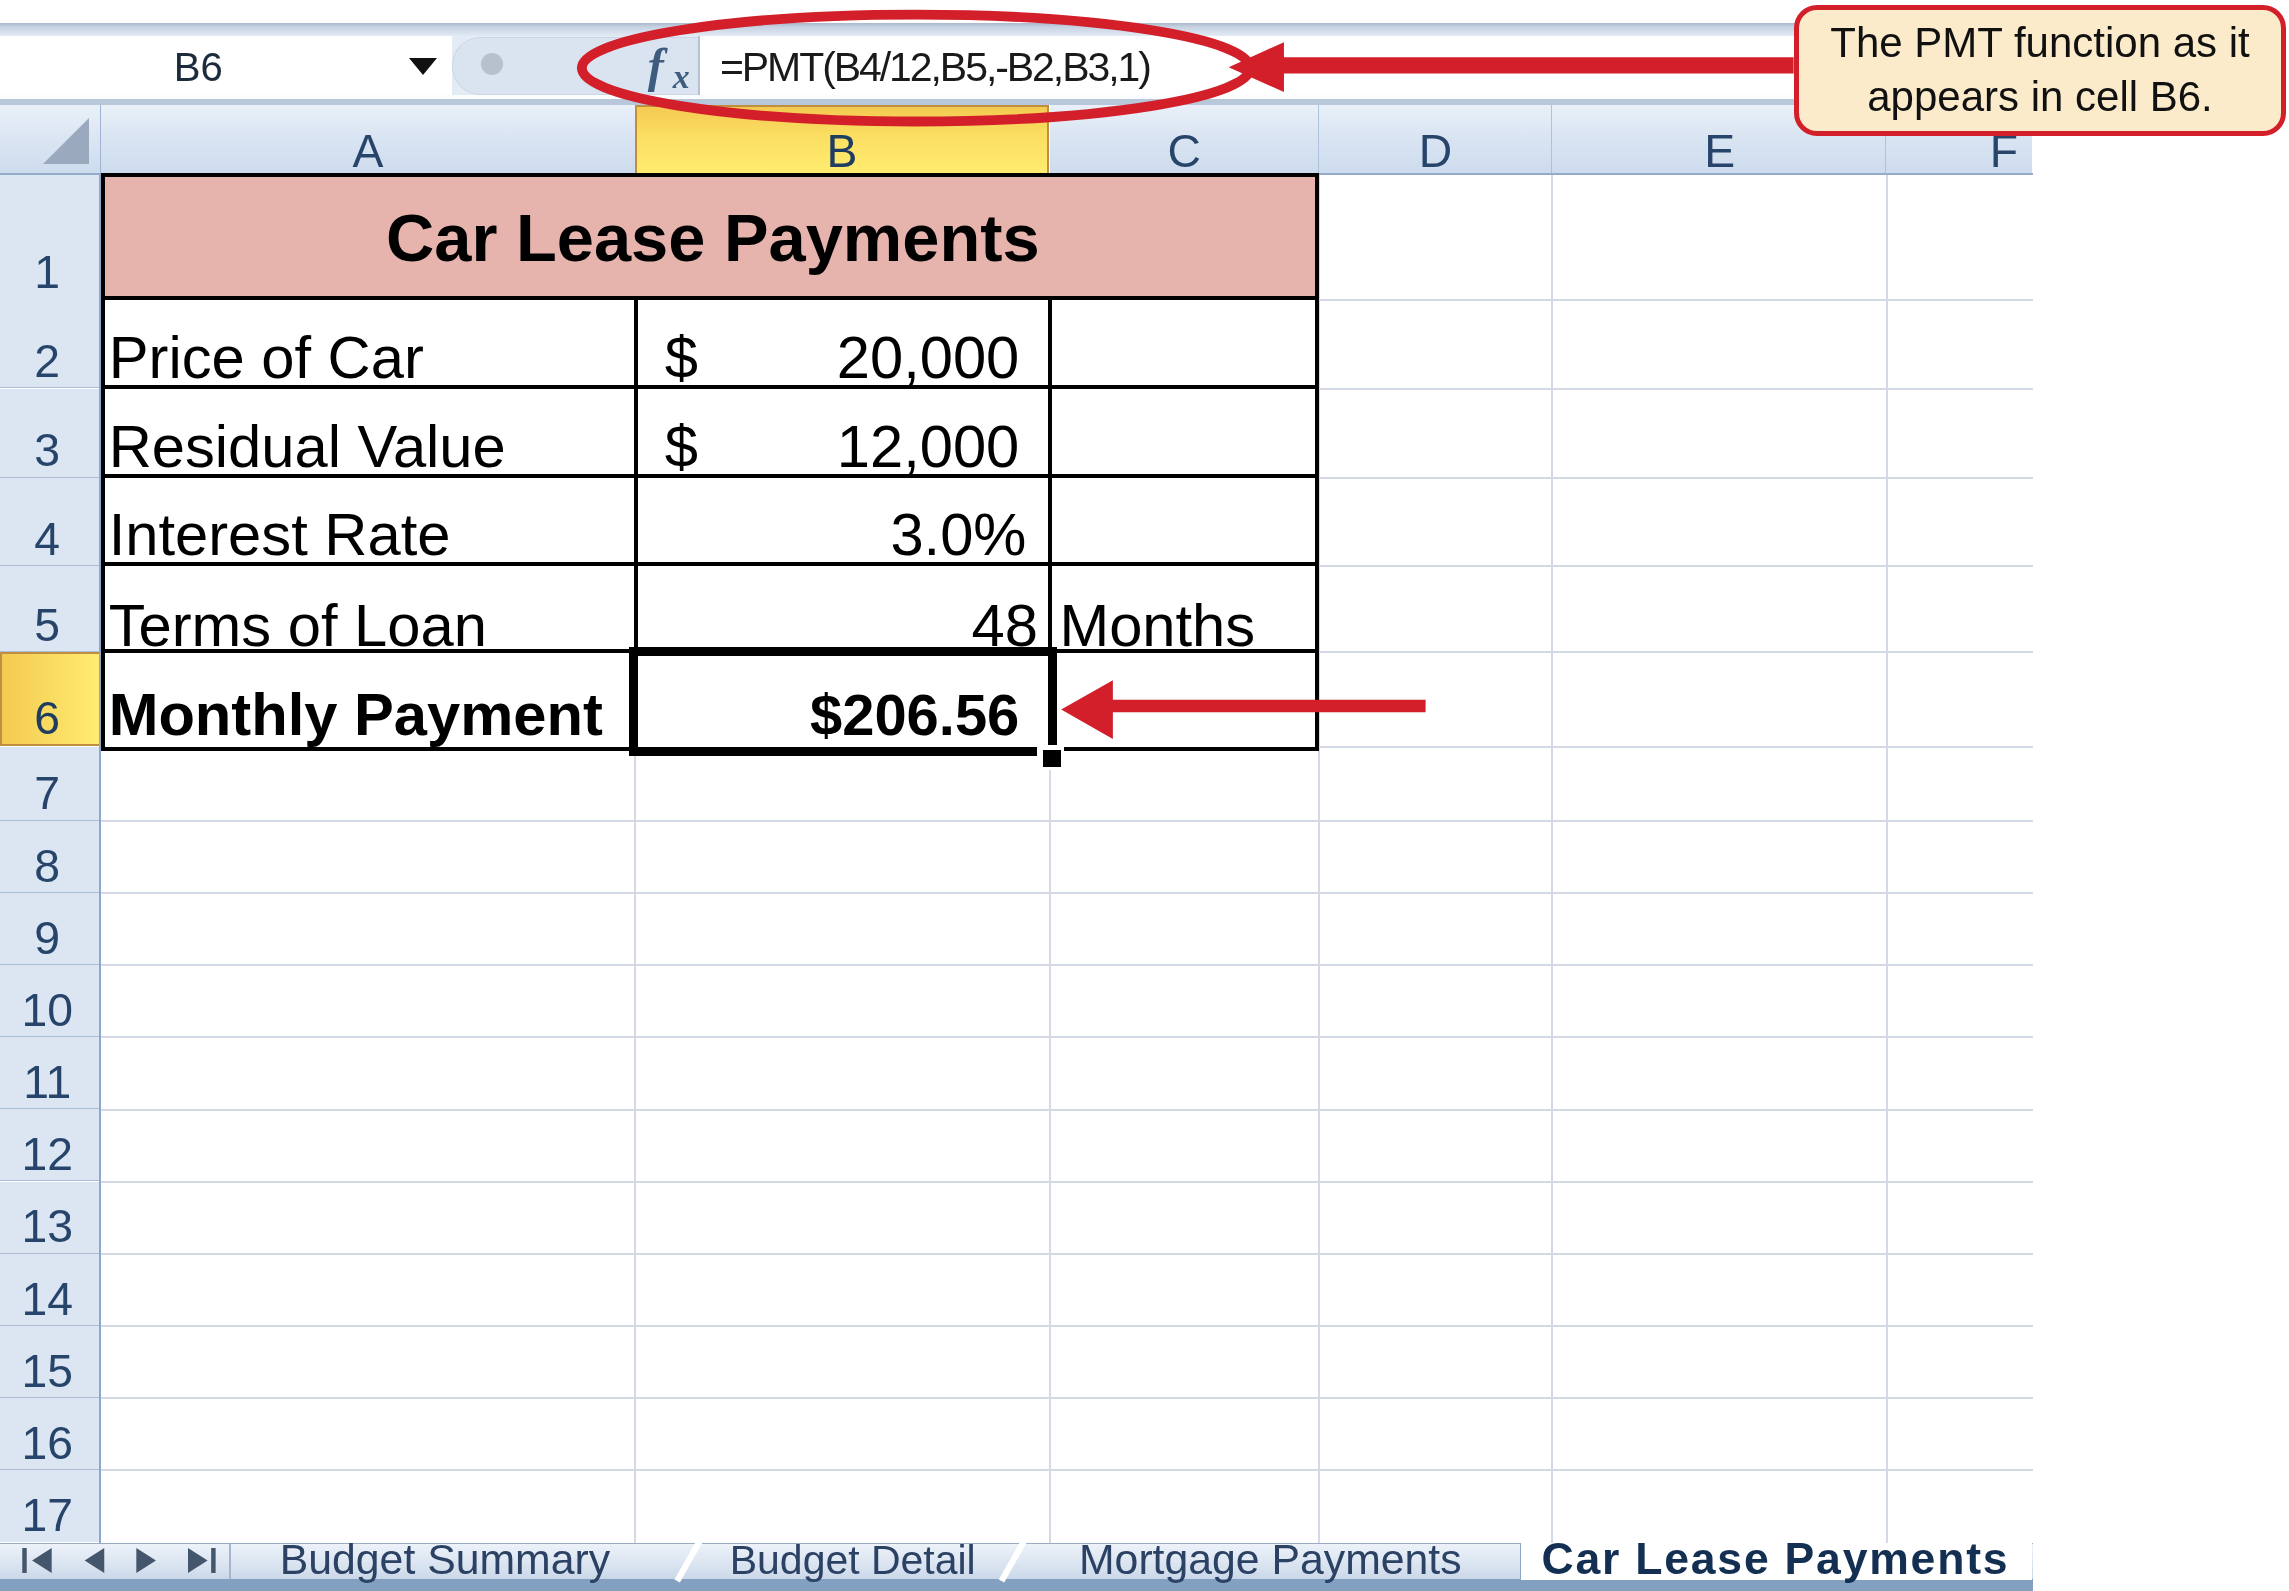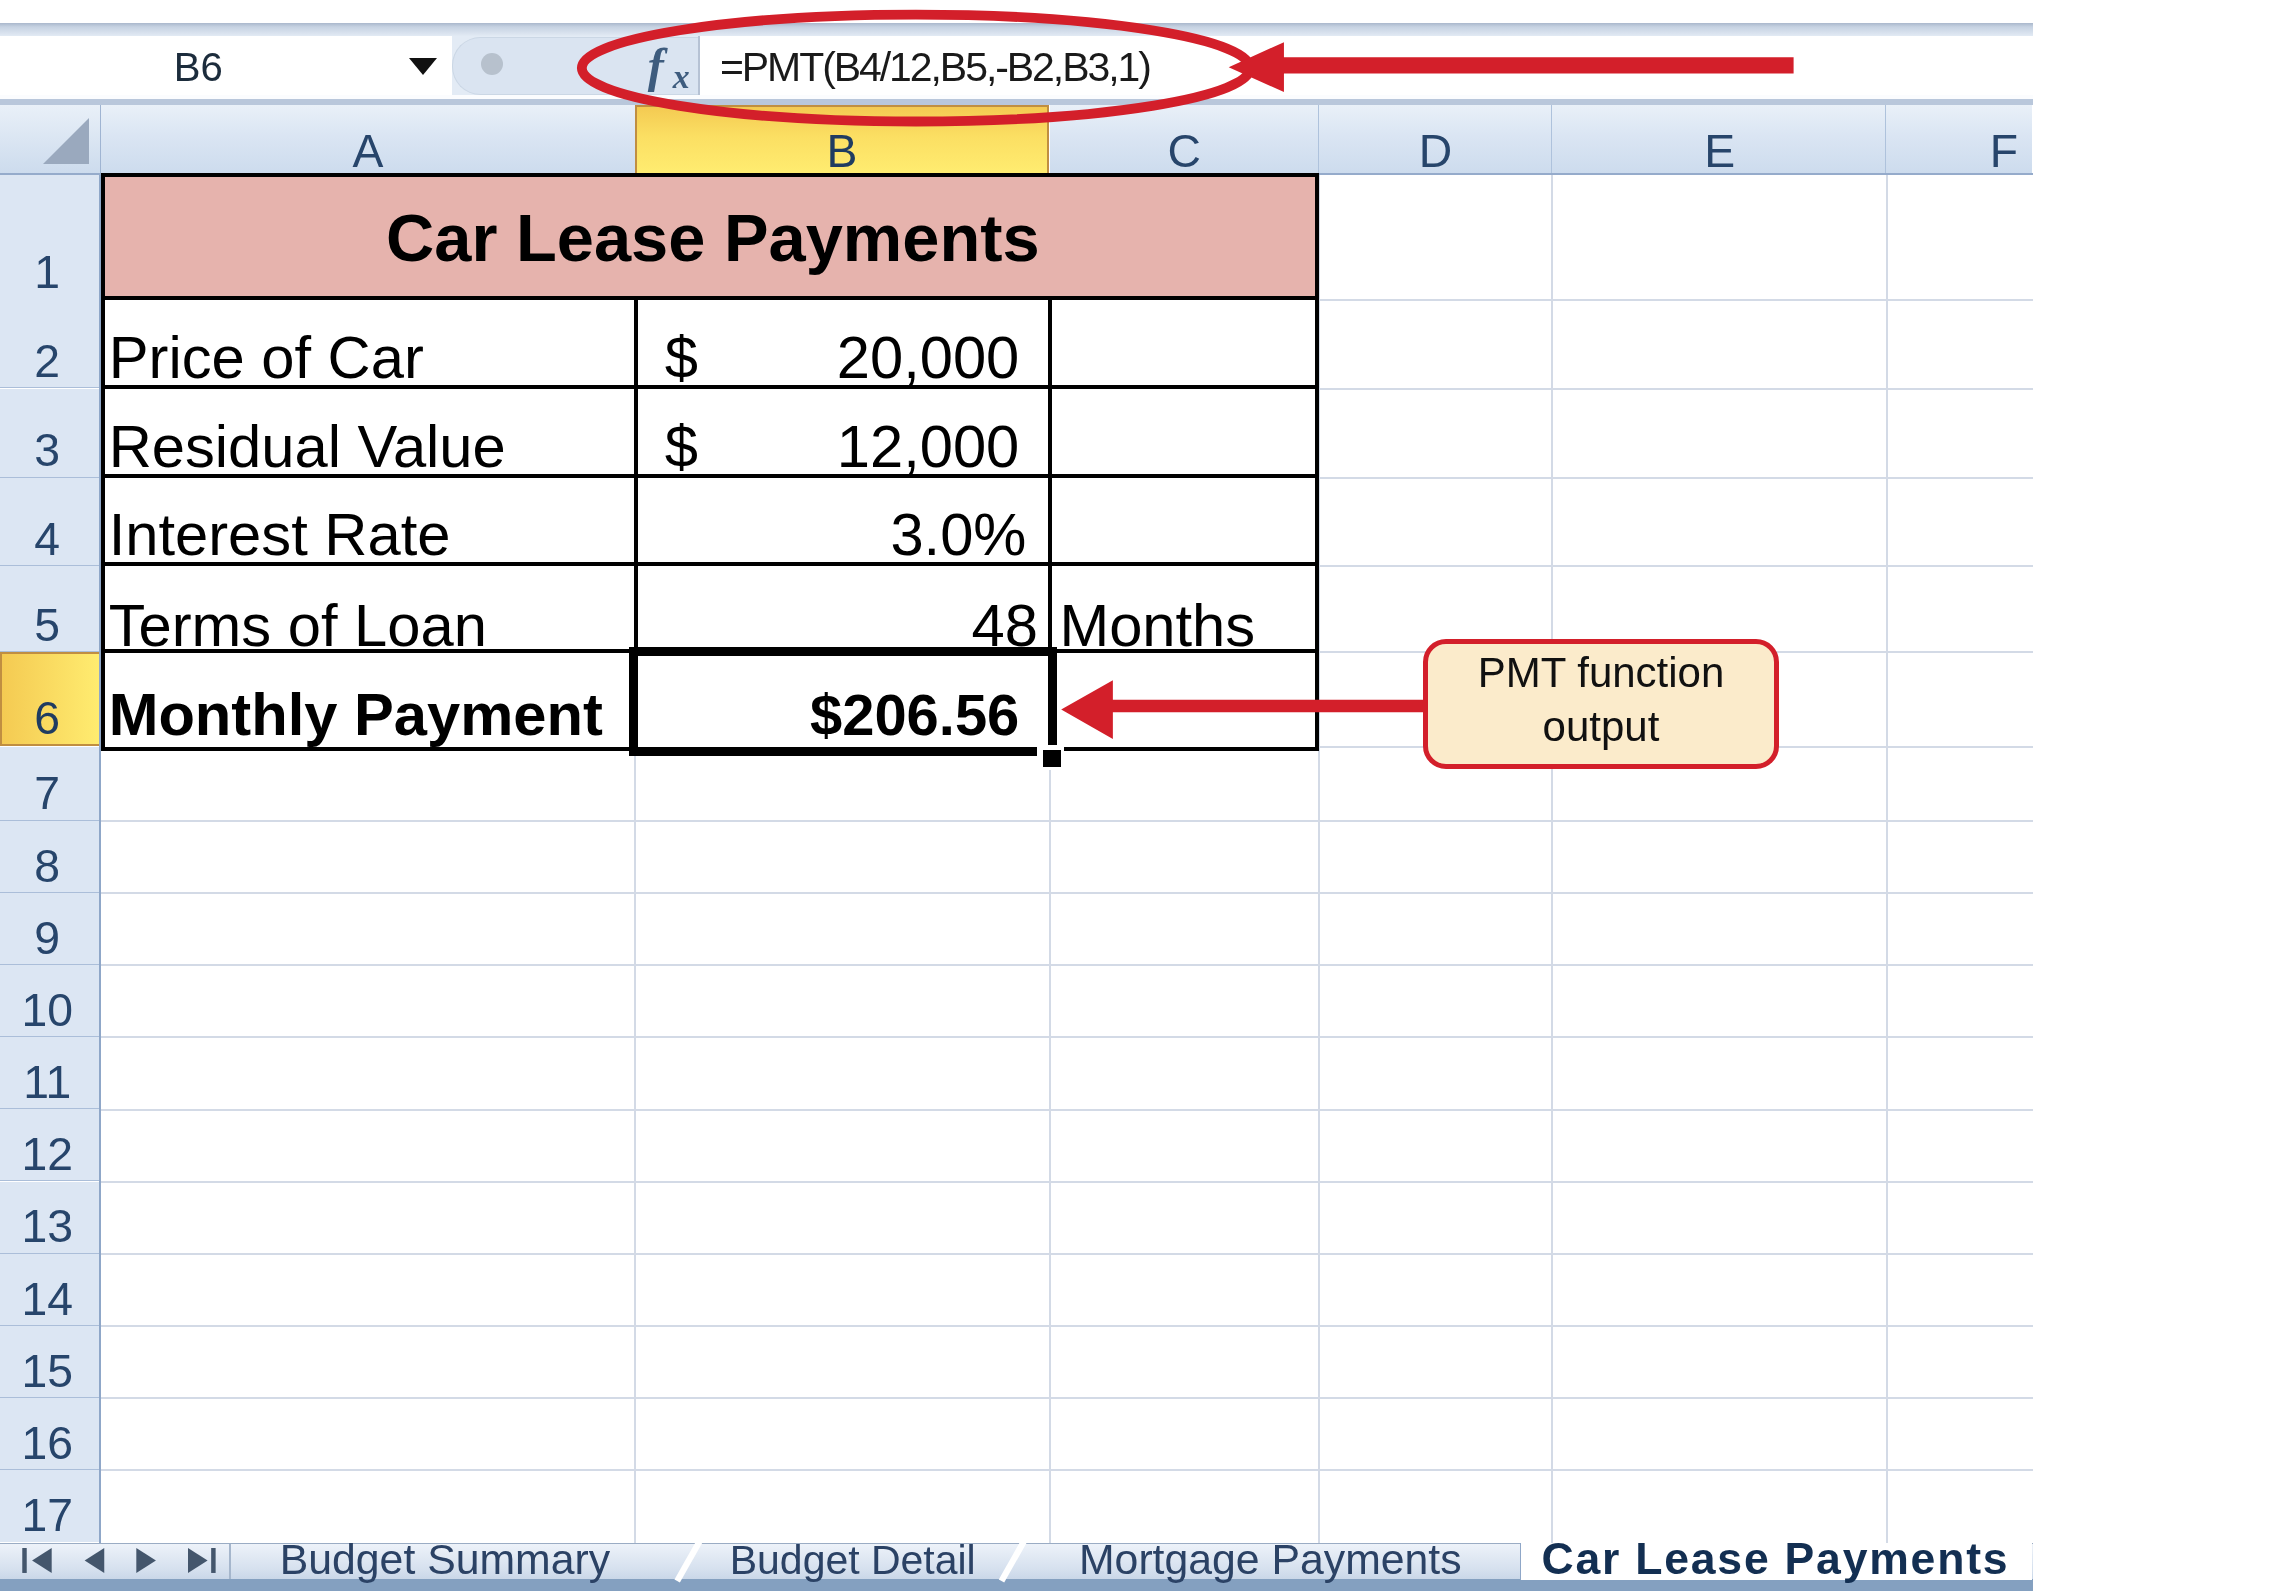--- a/index.html
+++ b/index.html
@@ -173,16 +173,16 @@
     <text x="314" y="1766">Budget Summary</text>
     <text x="819" y="1766" font-size="46">Budget Detail</text>
     <text x="1211" y="1766">Mortgage Payments</text>
     <text x="1730" y="1766" font-size="50" font-weight="bold" letter-spacing="2" fill="#132F52">Car Lease Payments</text>
   </g>
 
   <ellipse cx="1028" cy="76" rx="375" ry="60" fill="none" stroke="#D31F2A" stroke-width="11"></ellipse>
   <path d="M1379 75 L1441 47 L1441 64 L2013 64 L2013 82 L1441 82 L1441 103 Z" fill="#D31F2A"></path>
   <path d="M1191 796 L1249 763 L1249 785 L1600 785 L1600 799 L1249 799 L1249 829 Z" fill="#D31F2A"></path>
 </svg>
-<div class="callout" style="left:1423px;top:639px;width:356px;height:130px;padding-bottom:9px;">PMT function<br>output</div>
+<div class="callout" style="left:1794px;top:4.5px;width:492px;height:131px;">The PMT function as it<br>appears in cell B6.</div>
 
 </div>
 
 
 </body></html>

